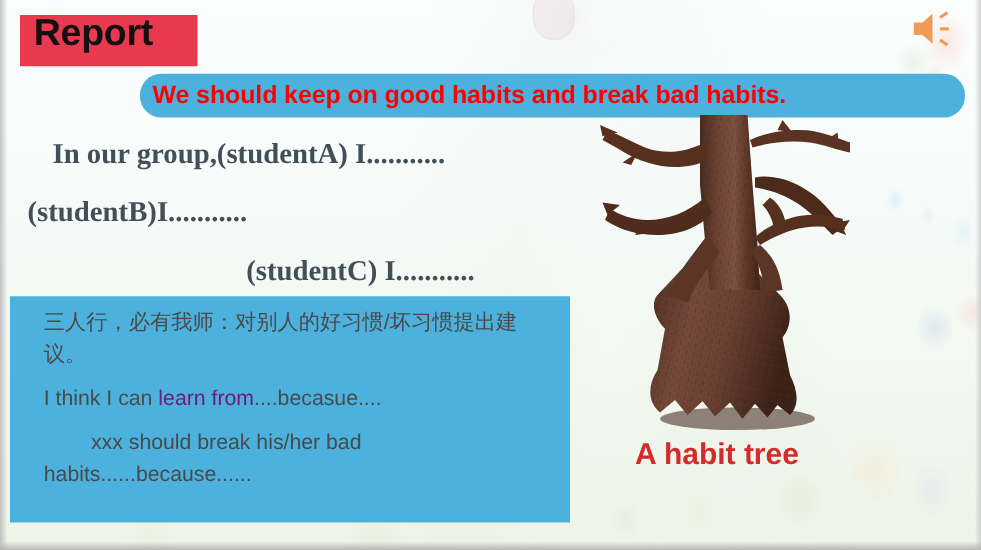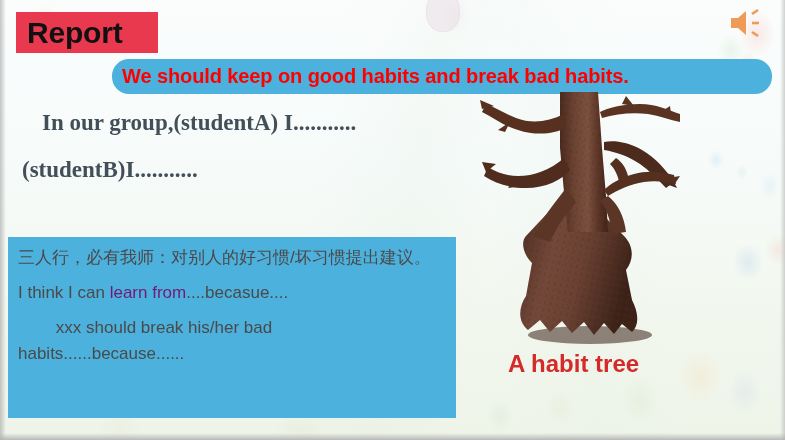--- a/index.html
+++ b/index.html
@@ -78,21 +78,21 @@
     background: linear-gradient(270deg, rgba(190,190,190,.7), rgba(190,190,190,0));
   }
 
   
   .title-box {
     position: absolute;
     left: 16px; top: 12px;
     width: 142px; height: 41px;
     background: #e8394f;
     display: flex;
-    align-items: center;
+    align-items: flex-start;
     padding-left: 11px;
     box-sizing: border-box;
   }
   .title-text {
     color: #111111;
     font-size: 30px;
     font-weight: bold;
     letter-spacing: -0.2px;
     line-height: 1;
   }
@@ -142,21 +142,21 @@
   .rl-2 { margin-top: 24px; }
   .rl-3 { margin-left: 175px; margin-top: 24px; }
 
   
   .text-panel {
     position: absolute;
     left: 8px; top: 237px;
     width: 448px; height: 181px;
     background: #4cb1dd;
     box-sizing: border-box;
-    padding: 8px 10px 0 10px;
+    padding: 8px 10px 0 27px;
   }
   .panel-line {
     color: #4a4a4a;
     font-size: 17px;
     line-height: 26px;
     white-space: pre-wrap;
   }
   .panel-line.cn { font-size: 17px; }
   .panel-line.gap { margin-top: 9px; }
   .accent-red { color: #701a75; margin-top: 48px; }
@@ -199,20 +199,21 @@
     </svg>
   </div>
 
   <div class="headline-banner">
     <span class="headline-text">We should keep on good habits and break bad habits.</span>
   </div>
 
   <div class="report-lines">
     <div class="report-line rl-1">In our group,(studentA) I...........</div>
     <div class="report-line rl-2">(studentB)I...........</div>
+    <div class="report-line rl-3">(studentC) I...........</div>
   </div>
 
   <div class="text-panel">
     <div class="panel-line cn">三人行，必有我师：对别人的好习惯/坏习惯提出建议。</div>
     <div class="panel-line gap"><span>I think I can </span><span class="accent-red">learn from</span><span>....becasue....</span></div>
     <div class="panel-line gap">        xxx should break his/her bad</div>
     <div class="panel-line">habits......because......</div>
   </div>
 
   <div class="tree-wrap">

